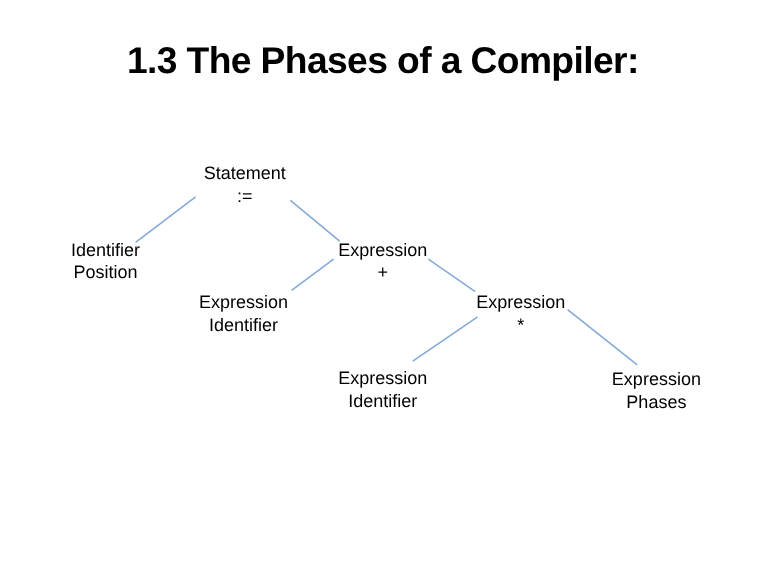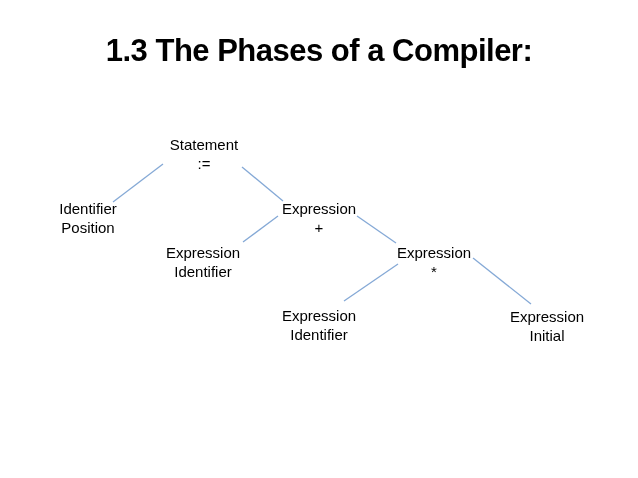--- a/index.html
+++ b/index.html
@@ -71,19 +71,19 @@
         <line x1="398" y1="264" x2="344" y2="301" stroke="#85a9d6" stroke-width="1.3"></line>
         <line x1="473" y1="258" x2="531" y2="304" stroke="#85a9d6" stroke-width="1.3"></line>
       </svg>
     <div id="nodes-container">
         <div class="tree-node" style="left: 134px; top: 136px; color: rgb(0, 0, 0);"><div>Statement</div><div>:=</div></div>
         <div class="tree-node" style="left: 18px; top: 200px; color: rgb(0, 0, 0);"><div>Identifier</div><div>Position</div></div>
         <div class="tree-node" style="left: 249px; top: 200px; color: rgb(0, 0, 0);"><div>Expression</div><div>+</div></div>
         <div class="tree-node" style="left: 133px; top: 244px; color: rgb(0, 0, 0);"><div>Expression</div><div>Identifier</div></div>
         <div class="tree-node" style="left: 364px; top: 244px; color: rgb(0, 0, 0);"><div>Expression</div><div>*</div></div>
         <div class="tree-node" style="left: 249px; top: 307px; color: rgb(0, 0, 0);"><div>Expression</div><div>Identifier</div></div>
-        <div class="tree-node" style="left: 477px; top: 308px; color: rgb(0, 0, 0);"><div>Expression</div><div>Initial</div></div>
+        <div class="tree-node" style="left: 477px; top: 308px; color: rgb(0, 0, 0);"><div>Expression</div><div>Phases</div></div>
       </div>
   </div>
 
   <div class="page-number" style="color: rgb(166, 166, 166);">48</div>
 
 </div>
 
 </body></html>

